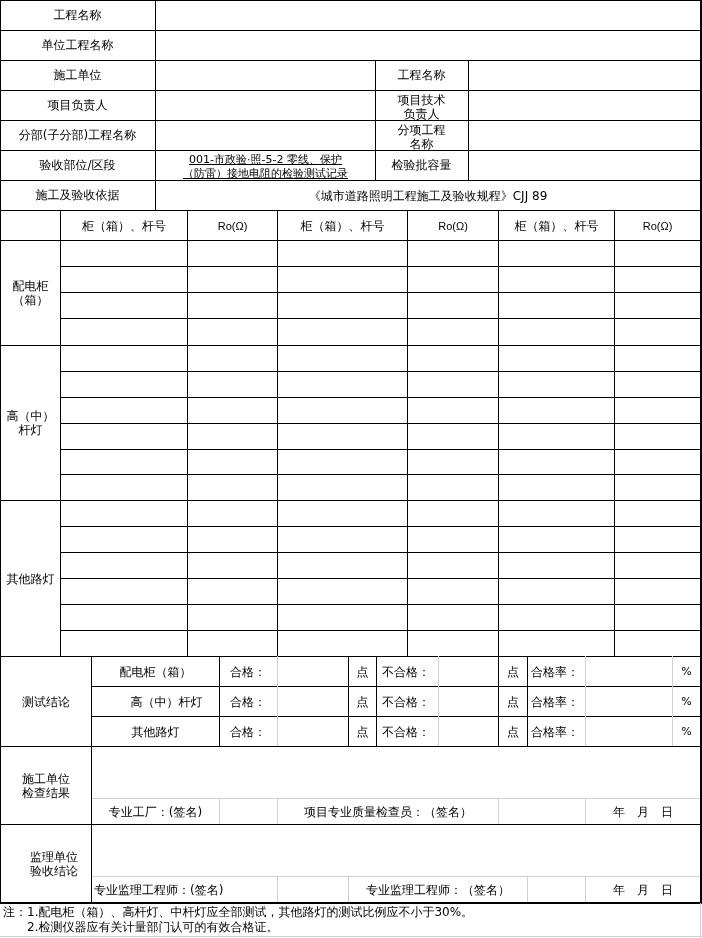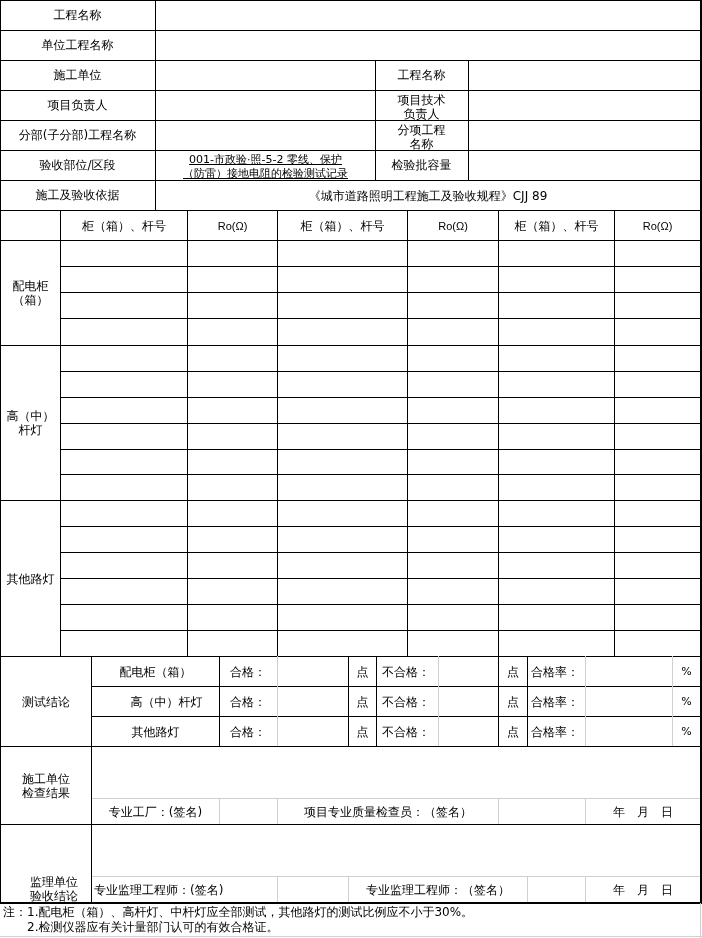--- a/index.html
+++ b/index.html
@@ -179,21 +179,21 @@
   <div class="cell" style="left:499px;top:799px;width:86px;height:25px;"></div>
   <div class="cell" style="left:586px;top:799px;width:114px;height:25px;">年　月　日</div>
 
   <div class="hlg" style="left:92px;top:876px;width:608px;"></div>
   <div class="hl" style="left:0;top:902px;width:702px;height:2px;"></div>
   <div class="vlg" style="left:277px;top:876px;height:26px;"></div>
   <div class="vlg" style="left:348px;top:876px;height:26px;"></div>
   <div class="vlg" style="left:527px;top:876px;height:26px;"></div>
   <div class="vlg" style="left:585px;top:876px;height:26px;"></div>
 
-  <div class="cell" style="left:1px;top:850px;width:90px;height:77px;padding-left:16px;">监理单位
+  <div class="cell" style="left:1px;top:825px;width:90px;height:77px;padding-left:16px;">监理单位
 验收结论</div>
   <div class="cell" style="left:92px;top:825px;width:608px;height:51px;"></div>
   <div class="cell left" style="left:92px;top:877px;width:185px;height:25px;padding-left:2px;">专业监理工程师：(签名)</div>
   <div class="cell" style="left:278px;top:877px;width:70px;height:25px;"></div>
   <div class="cell" style="left:349px;top:877px;width:178px;height:25px;">专业监理工程师：（签名）</div>
   <div class="cell" style="left:528px;top:877px;width:57px;height:25px;"></div>
   <div class="cell" style="left:586px;top:877px;width:114px;height:25px;">年　月　日</div>
 
   <div class="abs" style="left:3px;top:905px;width:698px;height:16px;line-height:15px;white-space:pre;">注：1.配电柜（箱）、高杆灯、中杆灯应全部测试，其他路灯的测试比例应不小于30%。</div>
   <div class="abs" style="left:3px;top:920px;width:698px;height:16px;line-height:15px;white-space:pre;">　　2.检测仪器应有关计量部门认可的有效合格证。</div>

